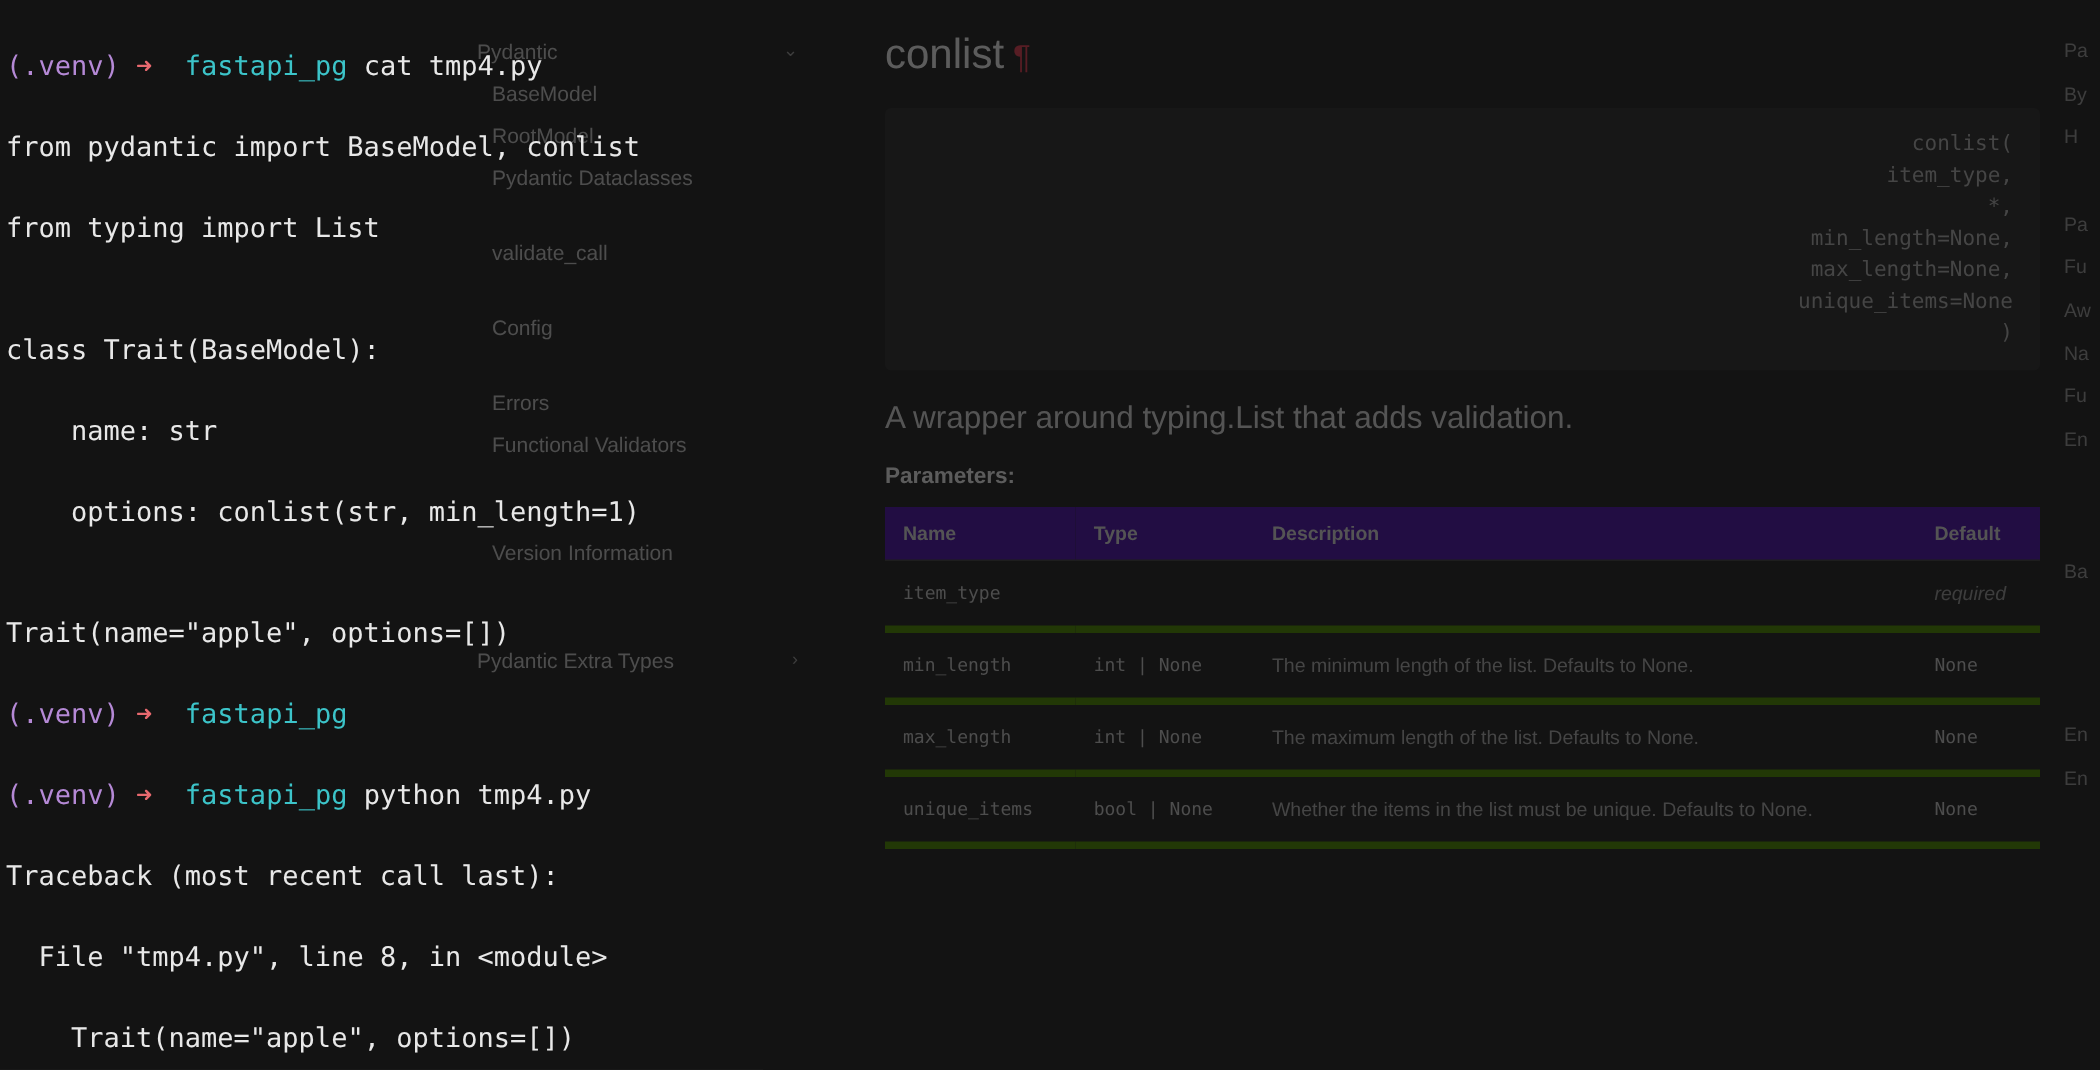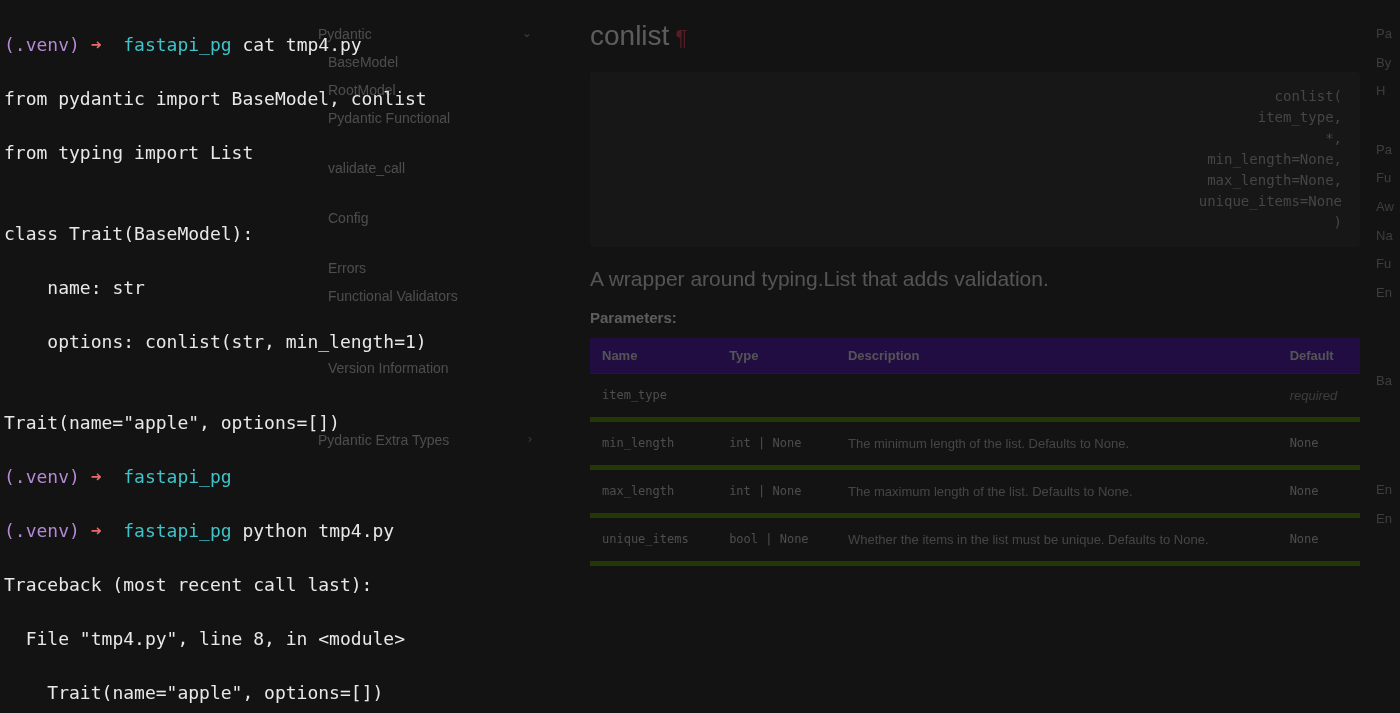--- a/index.html
+++ b/index.html
@@ -134,21 +134,21 @@
 <body>
 
 <div class="docs-bg">
   <div class="docs-sidebar">
     <div class="item top">
       <span>Pydantic</span>
       <span class="chev">⌄</span>
     </div>
     <div class="item">BaseModel</div>
     <div class="item">RootModel</div>
-    <div class="item">Pydantic Functional</div>
+    <div class="item">Pydantic Dataclasses</div>
     <div style="height:22px"></div>
     <div class="item">validate_call</div>
     <div style="height:22px"></div>
     <div class="item">Config</div>
     <div style="height:22px"></div>
     <div class="item">Errors</div>
     <div class="item">Functional Validators</div>
     <div style="height:44px"></div>
     <div class="item">Version Information</div>
     <div style="height:44px"></div>

